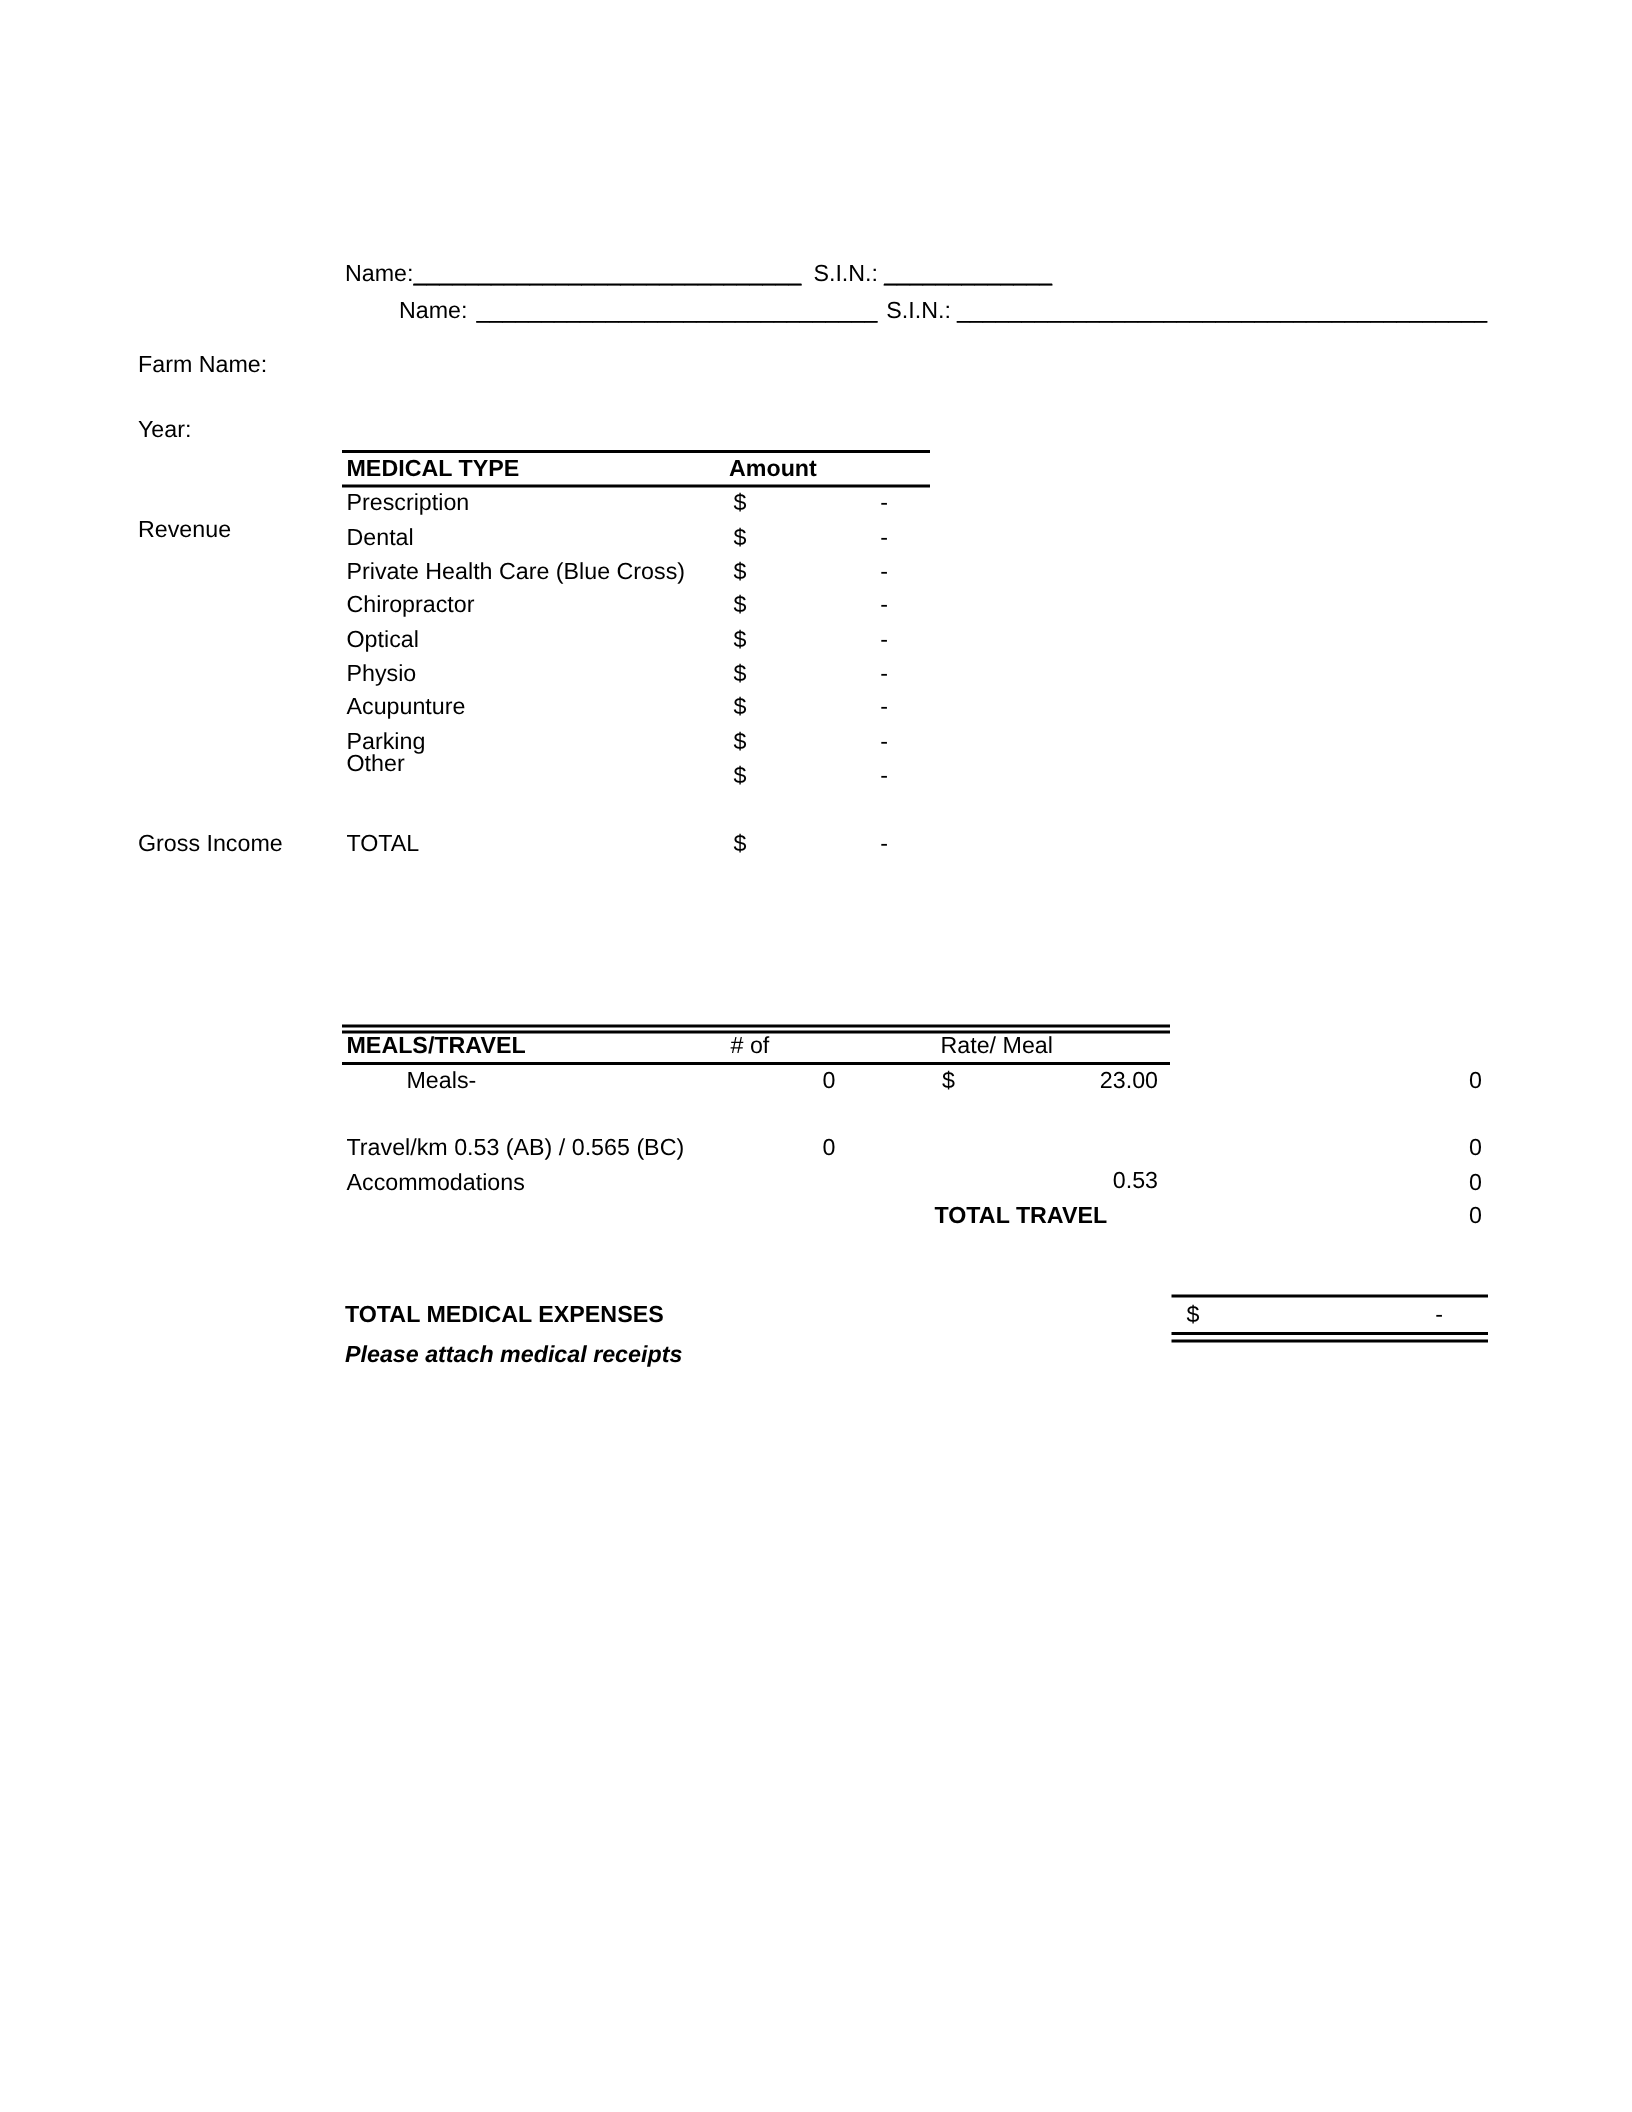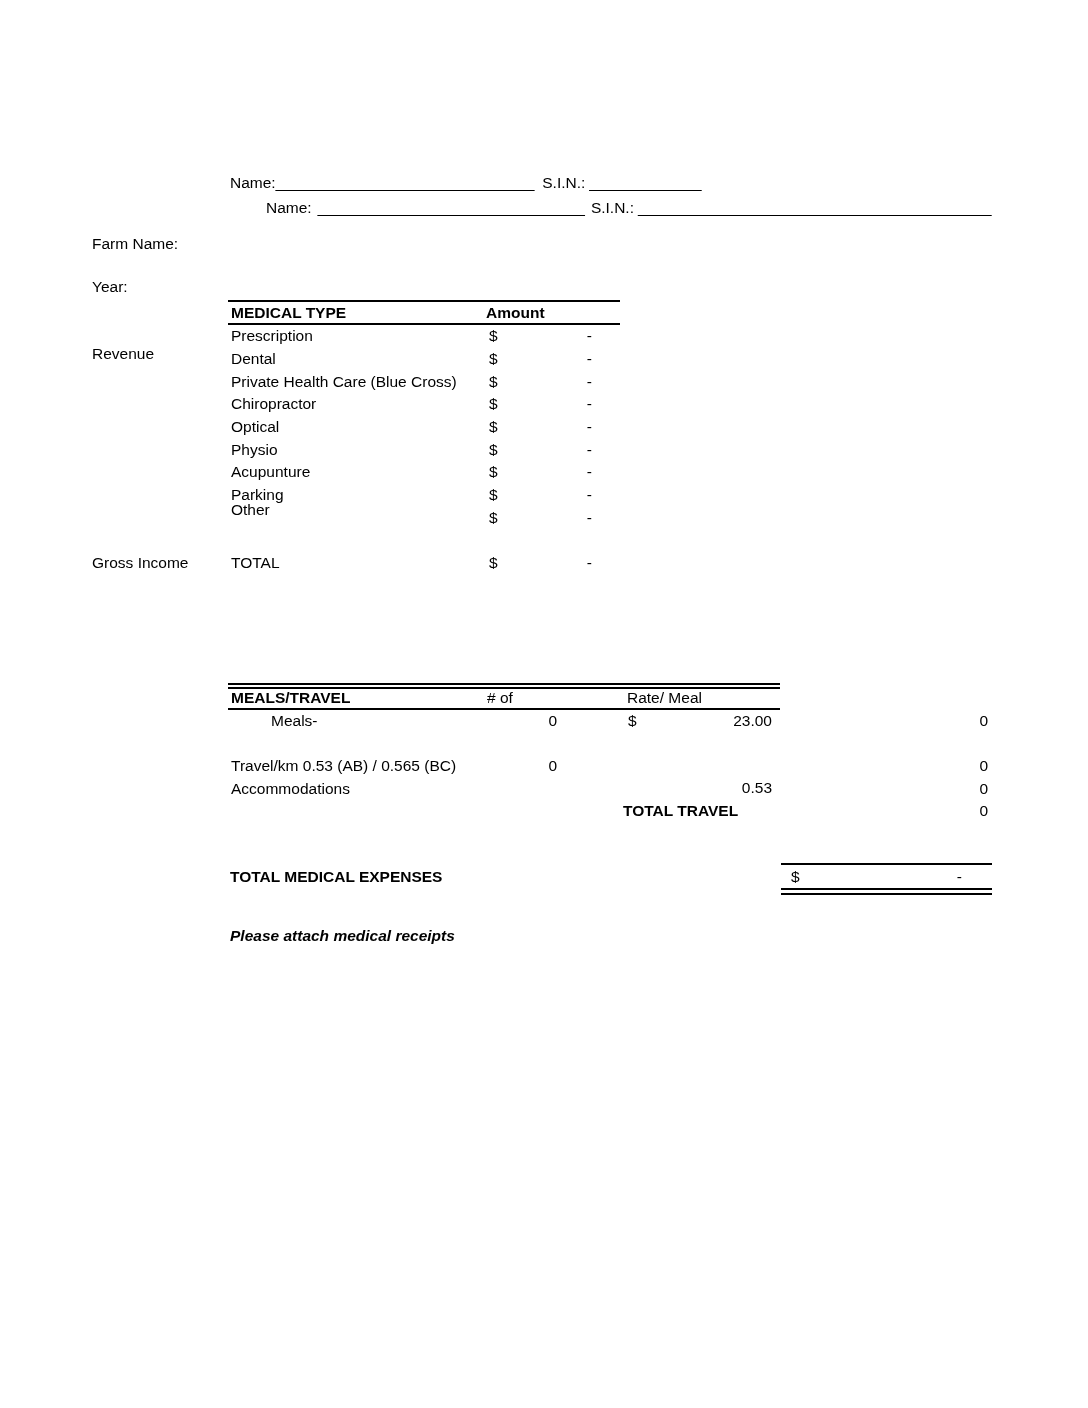--- a/index.html
+++ b/index.html
@@ -190,15 +190,15 @@
   <div class="abs cell meal-amt" style="top:803px;">0</div>
 
   <div class="abs cell bold" style="left:230px; top:869px;">TOTAL MEDICAL EXPENSES</div>
 
   <div class="abs rule" style="left:781px; top:863px; width:211px;"></div>
   <div class="abs cell total-box-dollar" style="top:869px;">$</div>
   <div class="abs cell total-box-dash" style="top:869px;">-</div>
   <div class="abs rule" style="left:781px; top:888px; width:211px;"></div>
   <div class="abs rule" style="left:781px; top:893px; width:211px;"></div>
 
-  <div class="abs cell bi" style="left:230px; top:928px;">Please attach medical receipts</div>
+  <div class="abs cell bi" style="left:230px; top:896px;">Please attach medical receipts</div>
 
 </div>
 
 </body></html>

